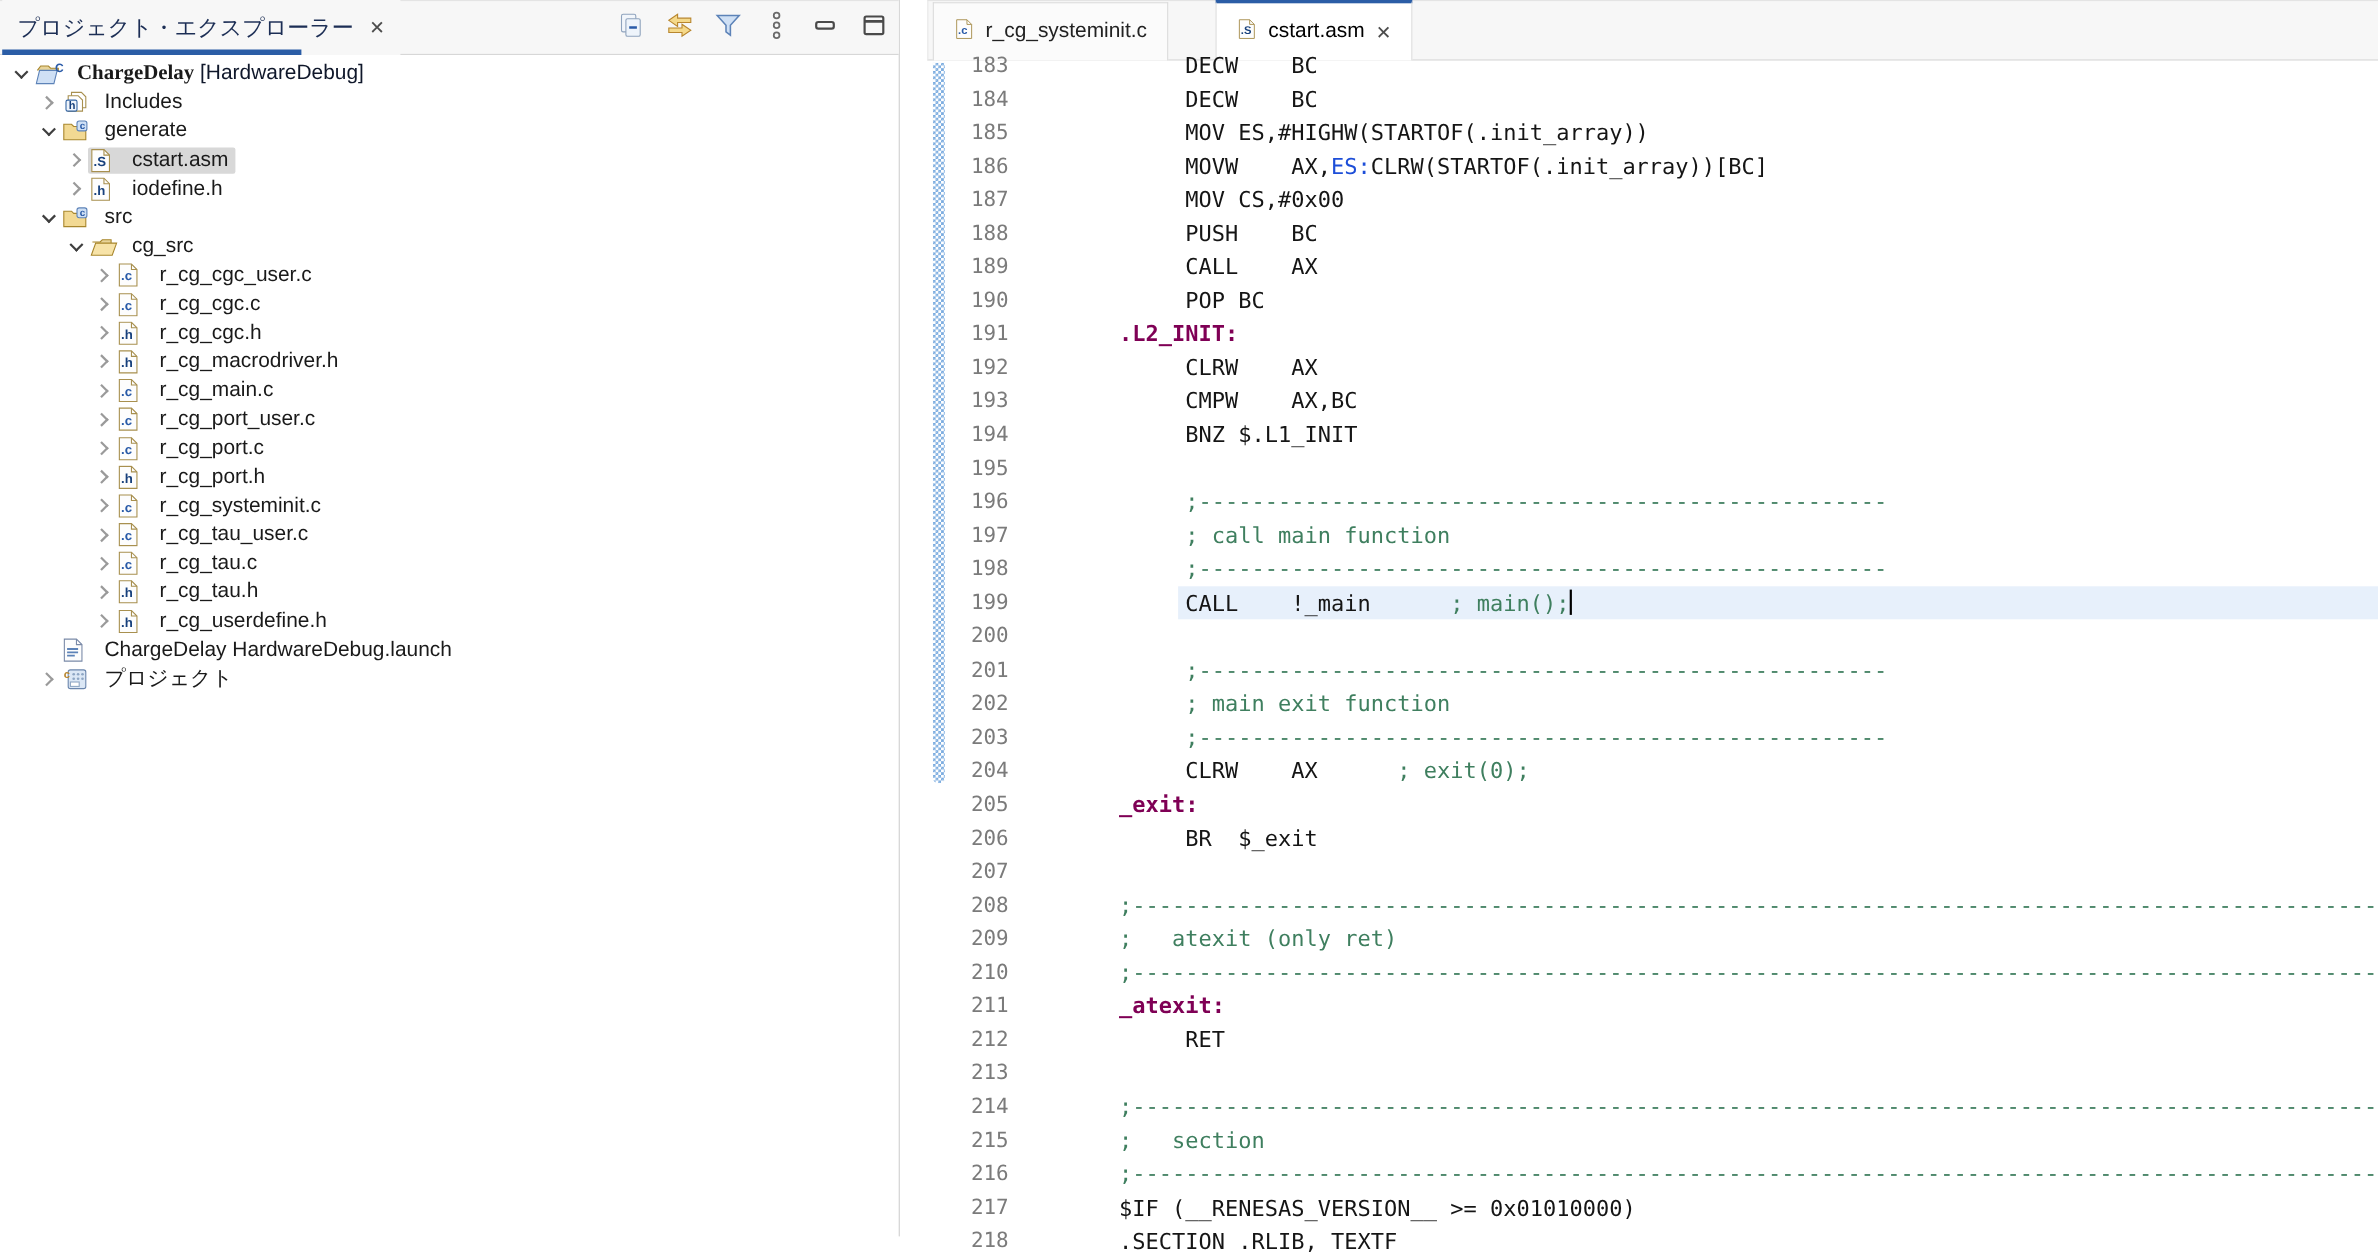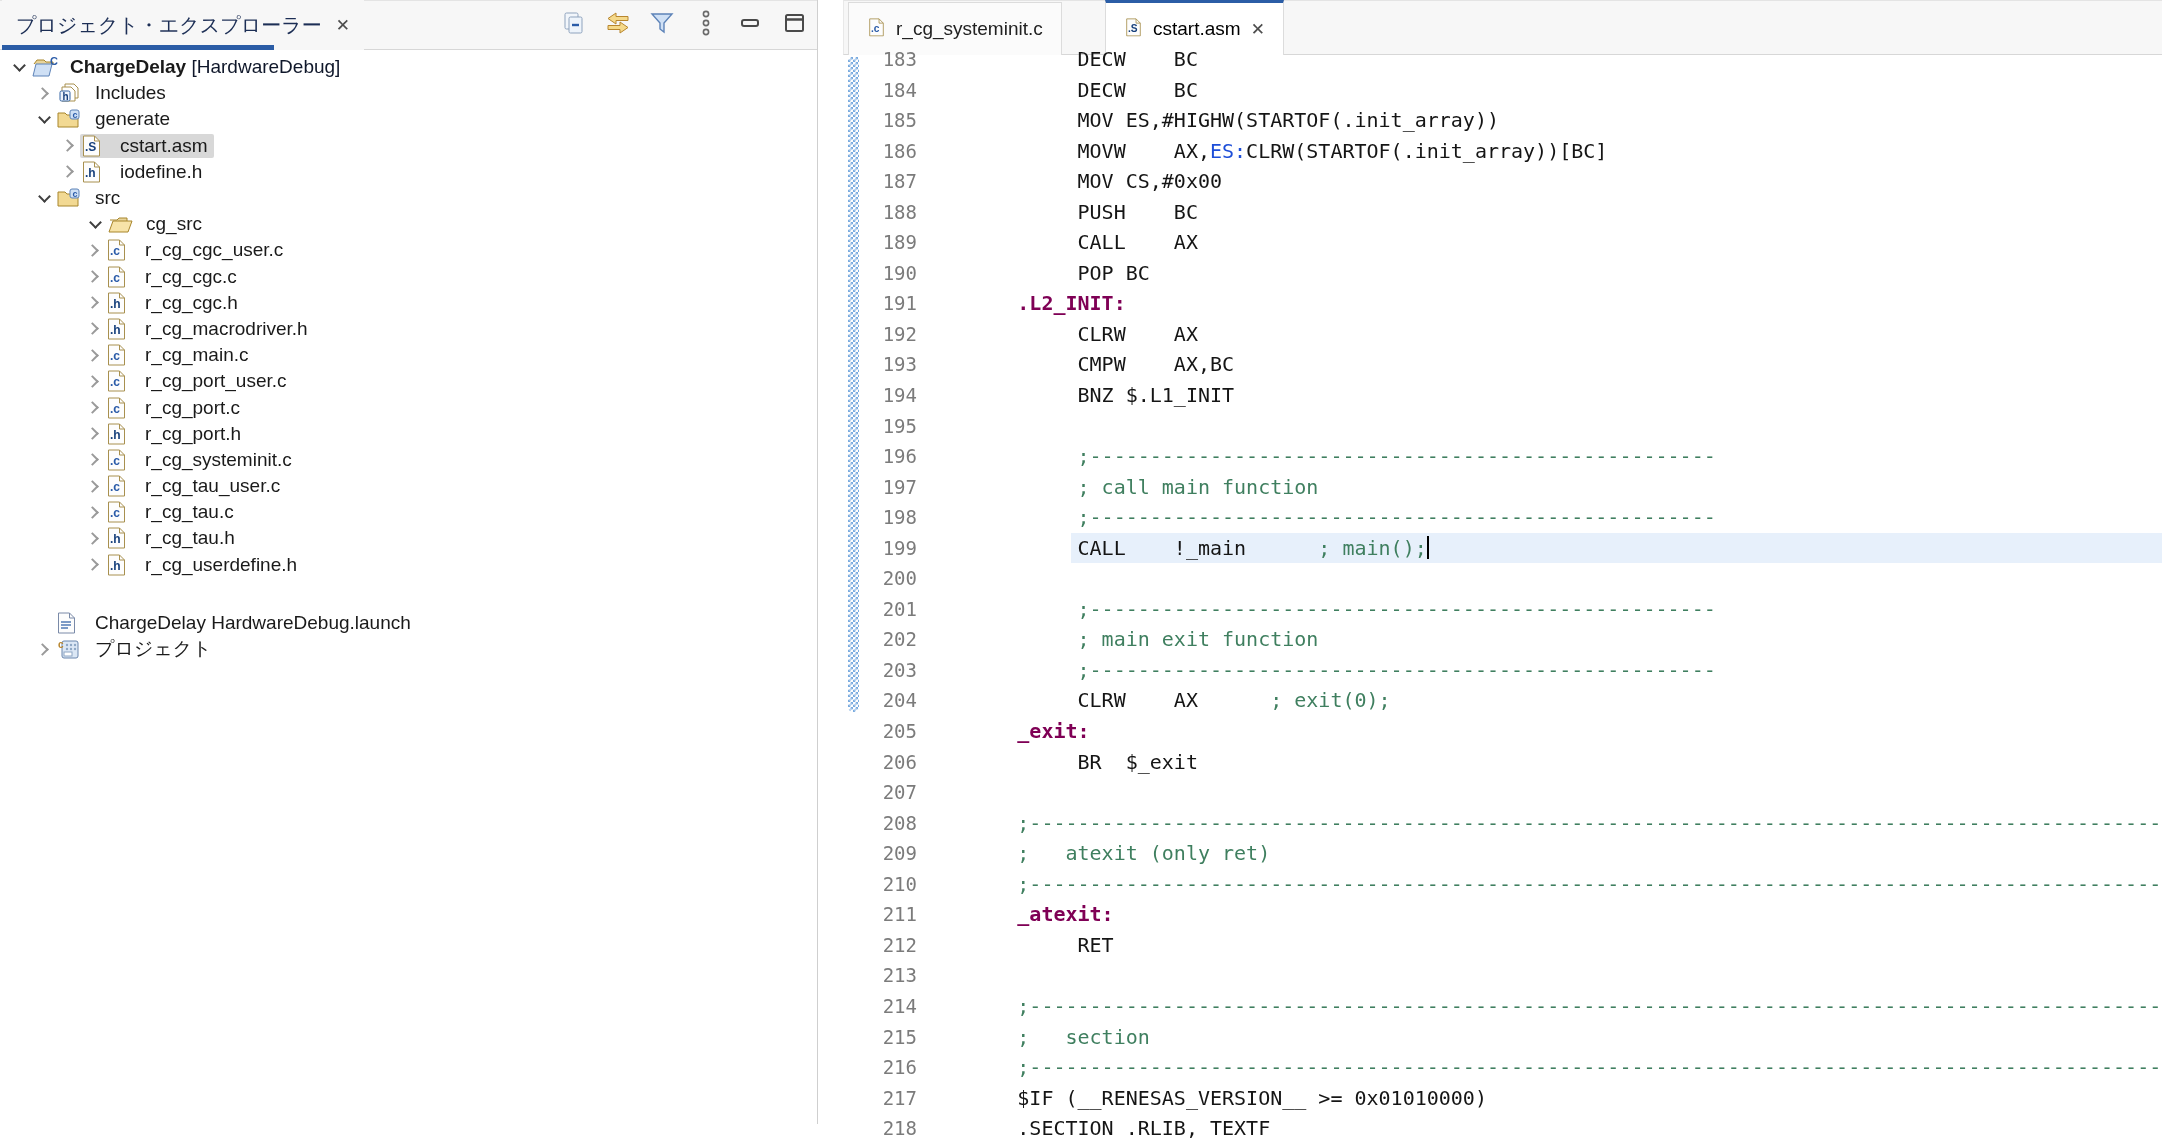--- a/index.html
+++ b/index.html
@@ -24,21 +24,21 @@
   #tree { position:absolute; left:0; top:52px; right:1px; bottom:0; overflow:hidden; padding-top:2px; }
   .trow { height:26.2px; display:flex; align-items:center; font-size:19px; color:#1a1a1a; white-space:nowrap; }
   .chevbox { width:22px; display:flex; align-items:center; justify-content:center; flex:0 0 22px; }
   .chev { width:9px; height:9px; border-right:2.2px solid #9a9a9a; border-bottom:2.2px solid #9a9a9a;
           transform:rotate(-45deg); margin-left:-3px; }
   .chev.expanded { border-color:#3f3f3f; transform:rotate(45deg); margin-top:-4px; margin-left:0; }
   .iconbox { width:30px; flex:0 0 30px; display:flex; align-items:center; justify-content:flex-start; }
   .tsel { display:flex; align-items:center; gap:8px; padding:1px 6px 1px 2px; border-radius:2px; }
   .tsel.selected { background:#d8d8d8; }
   .tlabel .dec { color:#0f172a; }
-  .tlabel b { font-weight:bold; }
+  .tlabel b { font-weight:bold;font-family:Liberation Serif, serif; }
 
   
   #editor { position:absolute; left:819px; top:0; right:0; height:1142px; background:#fff; overflow:hidden; }
   #tabstrip { position:absolute; left:24px; right:0; top:0; height:55px; background:#f7f7f7;
               border-top:1px solid #e4e4e4; border-bottom:1px solid #d7d7d7; border-left:1px solid #e9e9e9; }
   .etab { position:absolute; top:2px; height:53px; display:flex; align-items:center; gap:10px;
           padding:0 18px; font-size:19px; color:#222; background:#fbfbfb;
           border:1px solid #dcdcdc; border-bottom:none; }
   .etab.active { top:0; height:55px; background:#fff; border-top:3px solid #2b5da6; color:#000; }
 
@@ -197,21 +197,21 @@
             <span class="iconbox">
               <svg width="24" height="20" viewBox="0 0 24 20">
                 <path d="M1 4 h7 l2 2 h11 v12 h-20 z" fill="#f2d993" stroke="#a8862c"></path>
                 <rect x="13" y="1" width="9" height="9" rx="2" fill="#cfe0f5" stroke="#5d83b8"></rect>
                 <text x="15.5" y="8.5" font-size="9" font-weight="bold" fill="#2a5ba8" font-family="Liberation Sans">c</text>
               </svg>
             </span>
             <span class="tlabel">src</span>
           </span>
         </div>
-        <div class="trow" style="padding-left: 84px;">
+        <div class="trow" style="padding-left: 58px;">
           <span class="chevbox">
             <span class="chev expanded"></span>
           </span>
           <span class="tsel">
             <span class="iconbox">
               <svg width="26" height="20" viewBox="0 0 26 20">
                 <path d="M2 6 h7 l2 -2 h8 v4" fill="#e8d49a" stroke="#a8862c"></path>
                 <path d="M1 18 L5 7 h19 l-4 11 z" fill="#f7e3a8" stroke="#a8862c"></path>
               </svg>
             </span>
@@ -406,21 +406,21 @@
             <span class="iconbox">
               <svg width="19" height="22" viewBox="0 0 19 22">
                 <path d="M1.5 1 h11 l5 5 v15 h-16 z" fill="#fdfdfd" stroke="#a8904f"></path>
                 <path d="M12.5 1 v5 h5" fill="none" stroke="#a8904f"></path>
                 <text x="3" y="16" font-size="12" font-weight="bold" fill="#17407c" font-family="Liberation Sans">.h</text>
               </svg>
             </span>
             <span class="tlabel">r_cg_userdefine.h</span>
           </span>
         </div>
-        <div class="trow" style="padding-left: 33px; margin-top: 32px;">
+        <div class="trow" style="padding-left: 33px;">
           <span class="chevbox"></span>
           <span class="tsel">
             <span class="iconbox">
               <svg width="19" height="22" viewBox="0 0 19 22">
                 <path d="M1.5 1 h11 l5 5 v15 h-16 z" fill="#fdfdfd" stroke="#7a8aa8"></path>
                 <path d="M12.5 1 v5 h5" fill="none" stroke="#7a8aa8"></path>
                 <line x1="4" y1="10" x2="14" y2="10" stroke="#5d83b8" stroke-width="1.6"></line>
                 <line x1="4" y1="13" x2="14" y2="13" stroke="#5d83b8" stroke-width="1.6"></line>
                 <line x1="4" y1="16" x2="11" y2="16" stroke="#5d83b8" stroke-width="1.6"></line>
               </svg>

